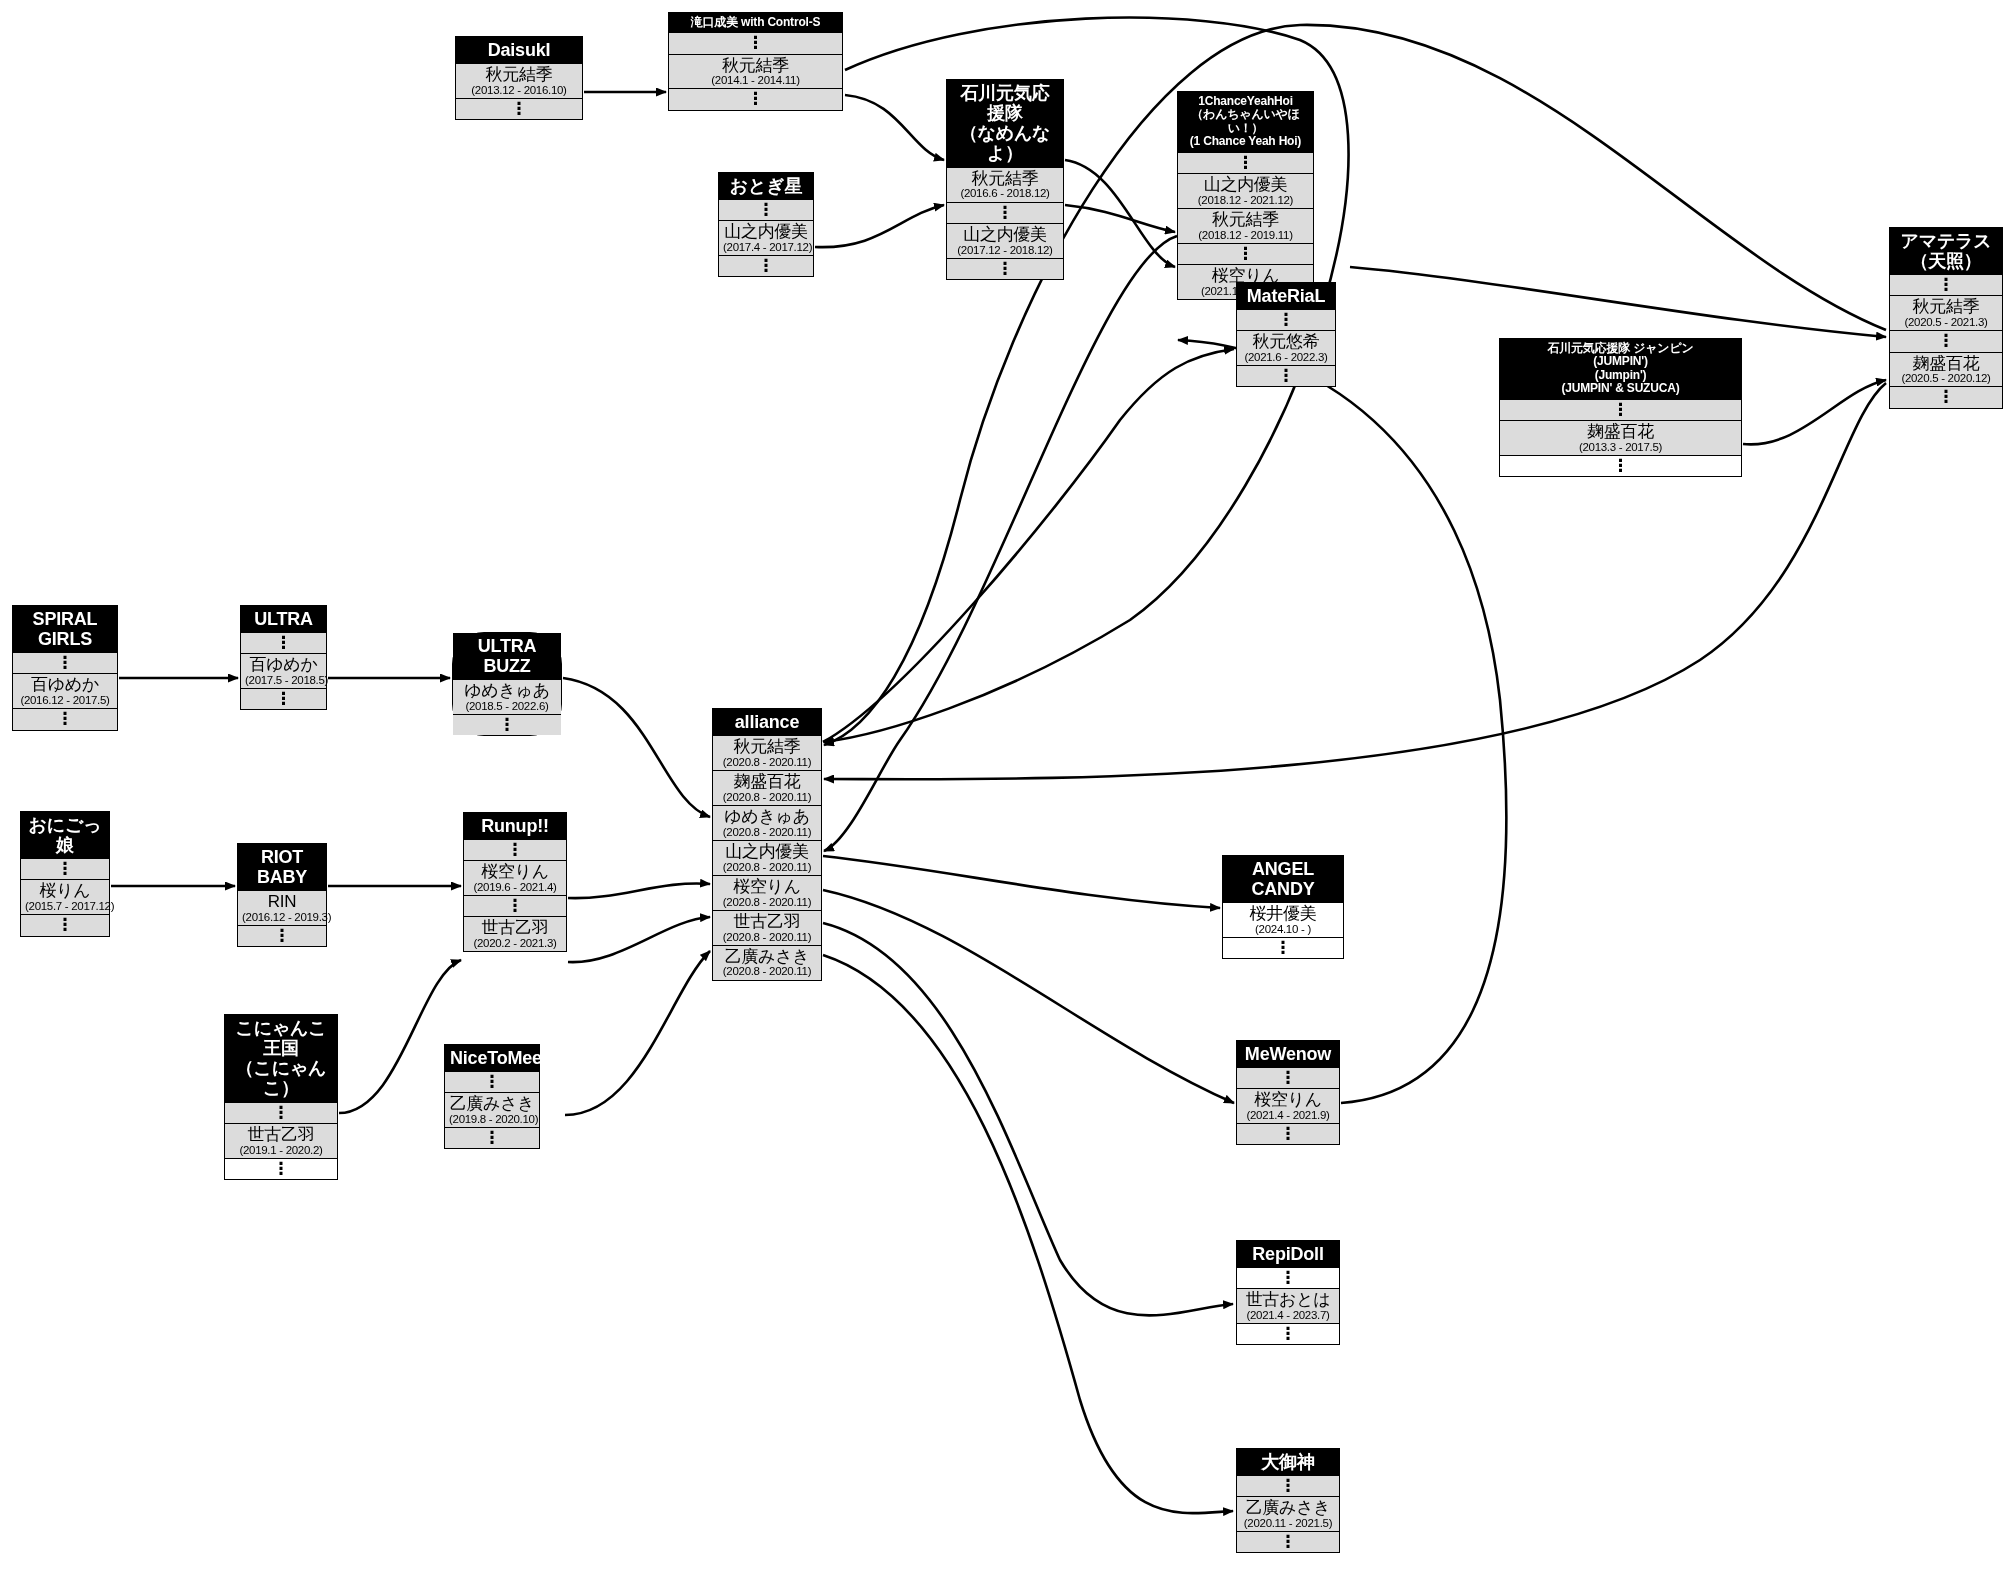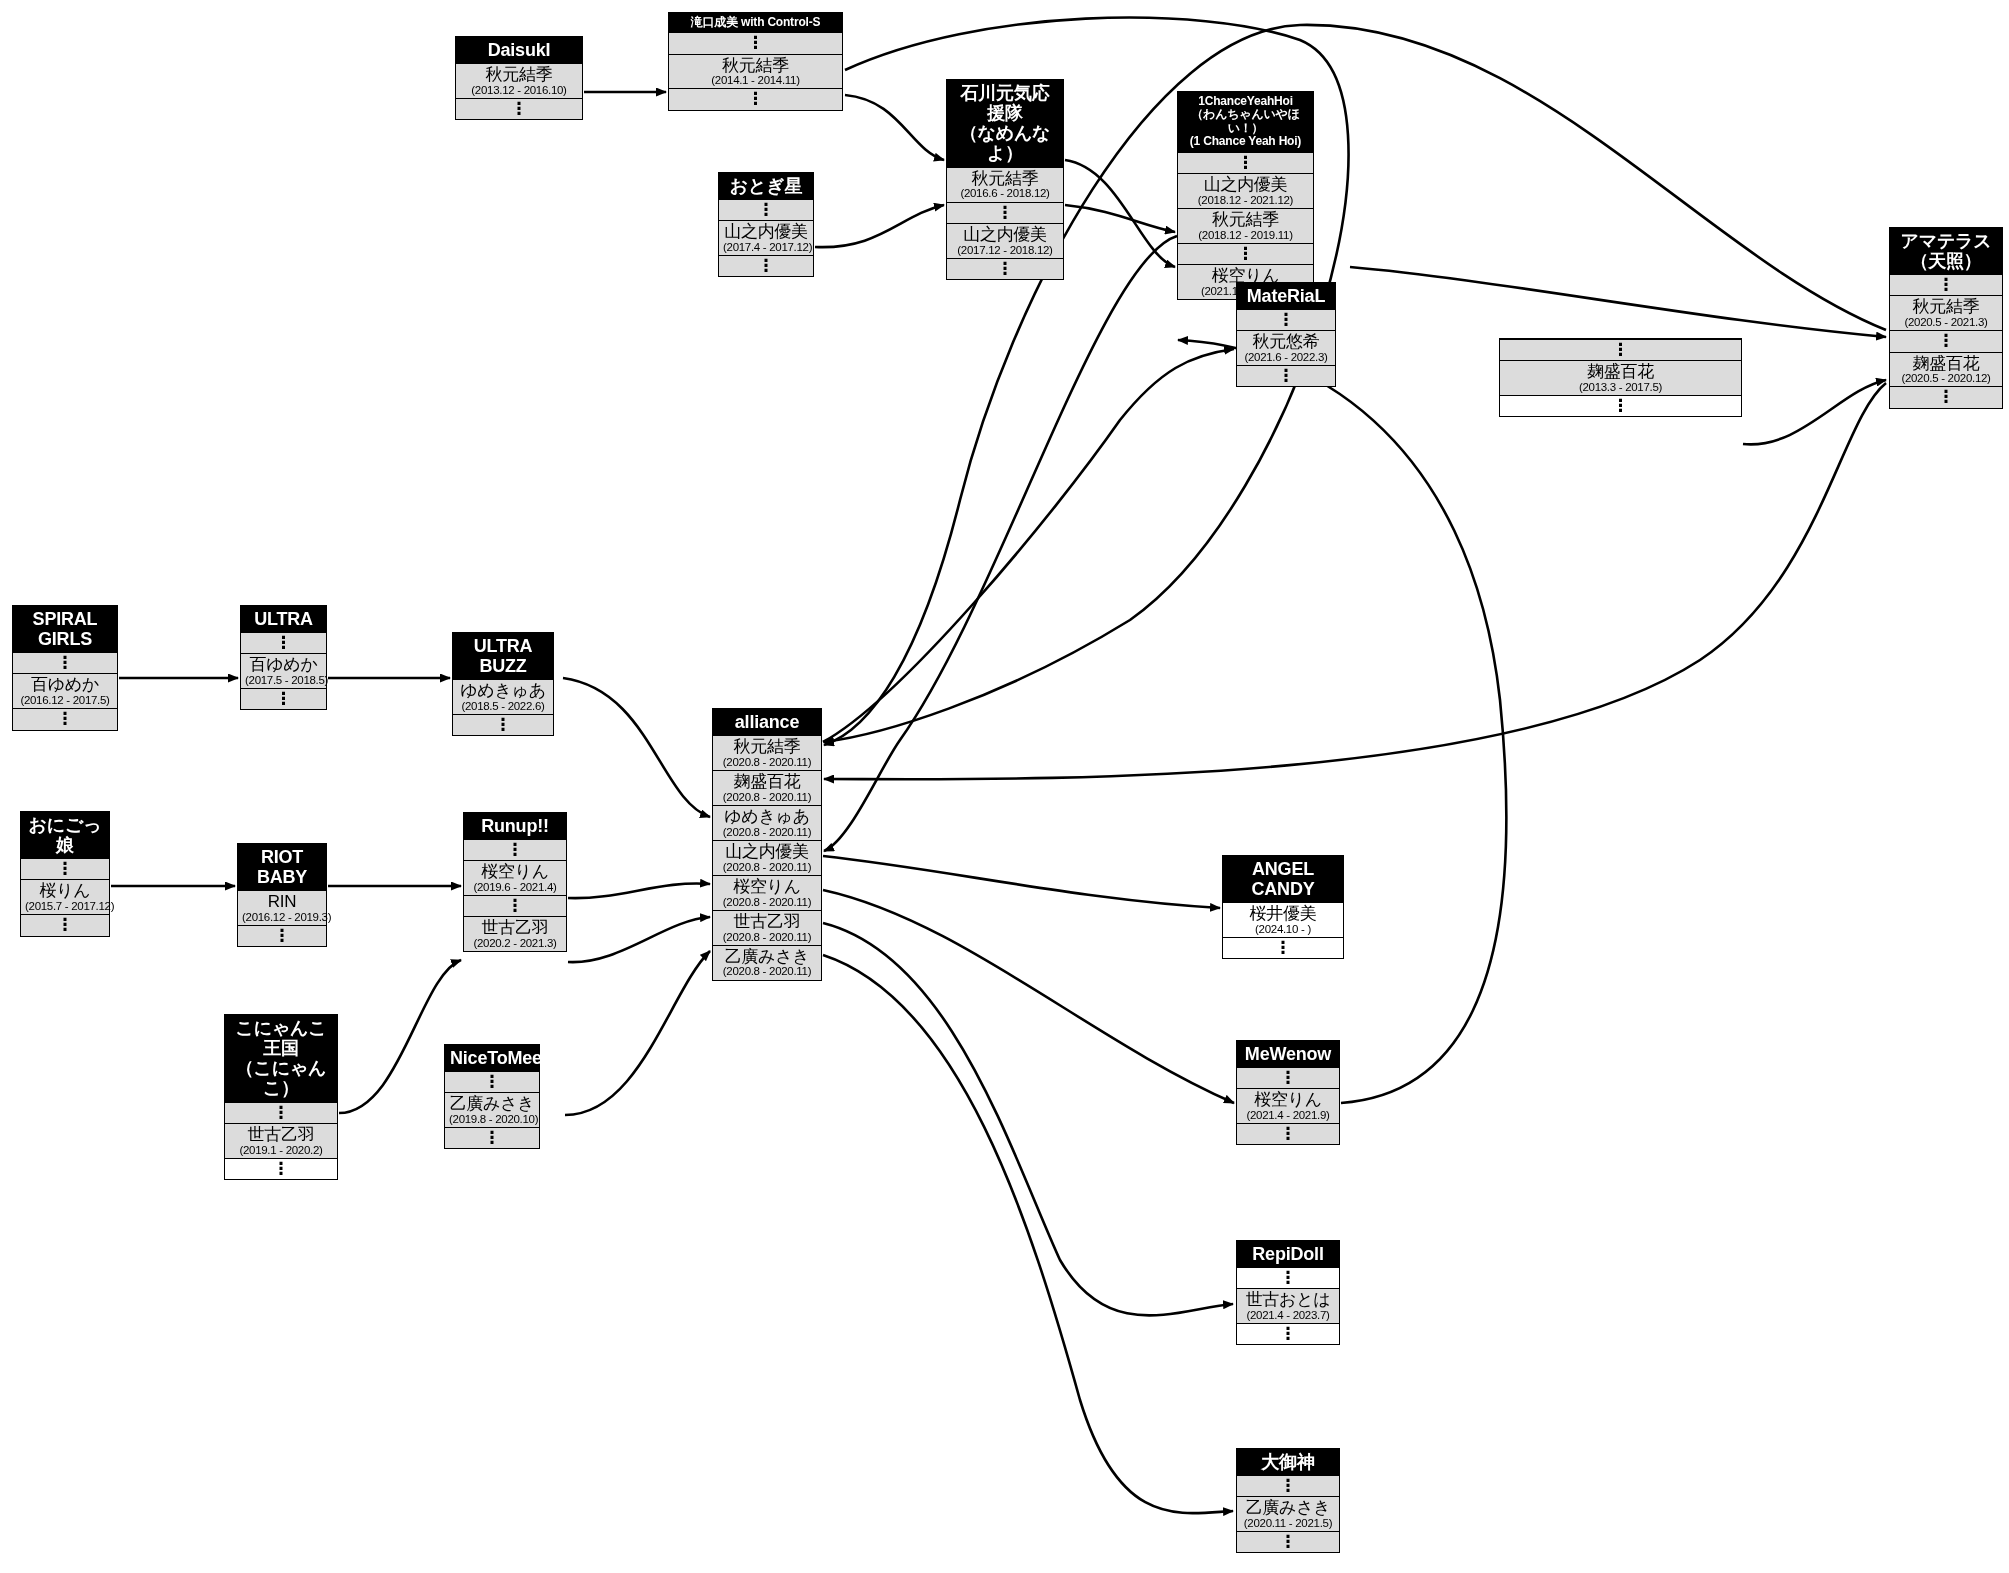--- a/index.html
+++ b/index.html
@@ -207,20 +207,26 @@
         </div>
         <div class="row g">
           <span class="nm">秋元悠希</span>
           <span class="dt">(2021.6 - 2022.3)</span>
         </div>
         <div class="row g">
           <span class="dots"></span>
         </div>
       </div>
       <div class="node" style="left: 1499px; top: 338px; width: 243px;">
+        <div class="hdr h16">
+          <div>石川元気応援隊 ジャンピン</div>
+          <div>(JUMPIN')</div>
+          <div>(Jumpin')</div>
+          <div>(JUMPIN' &amp; SUZUCA)</div>
+        </div>
         <div class="row g">
           <span class="dots"></span>
         </div>
         <div class="row g">
           <span class="nm">麹盛百花</span>
           <span class="dt">(2013.3 - 2017.5)</span>
         </div>
         <div class="row w">
           <span class="dots"></span>
         </div>
@@ -248,21 +254,21 @@
           <span class="dots"></span>
         </div>
         <div class="row g">
           <span class="nm">百ゆめか</span>
           <span class="dt">(2017.5 - 2018.5)</span>
         </div>
         <div class="row g">
           <span class="dots"></span>
         </div>
       </div>
-      <div class="node" style="left: 452px; top: 632px; width: 102px;">
+      <div class="node" style="left: 452px; top: 632px; width: 110px; border-radius: 32px;">
         <div class="hdr h18">
           <div>ULTRA BUZZ</div>
         </div>
         <div class="row g">
           <span class="nm">ゆめきゅあ</span>
           <span class="dt">(2018.5 - 2022.6)</span>
         </div>
         <div class="row g">
           <span class="dots"></span>
         </div>

